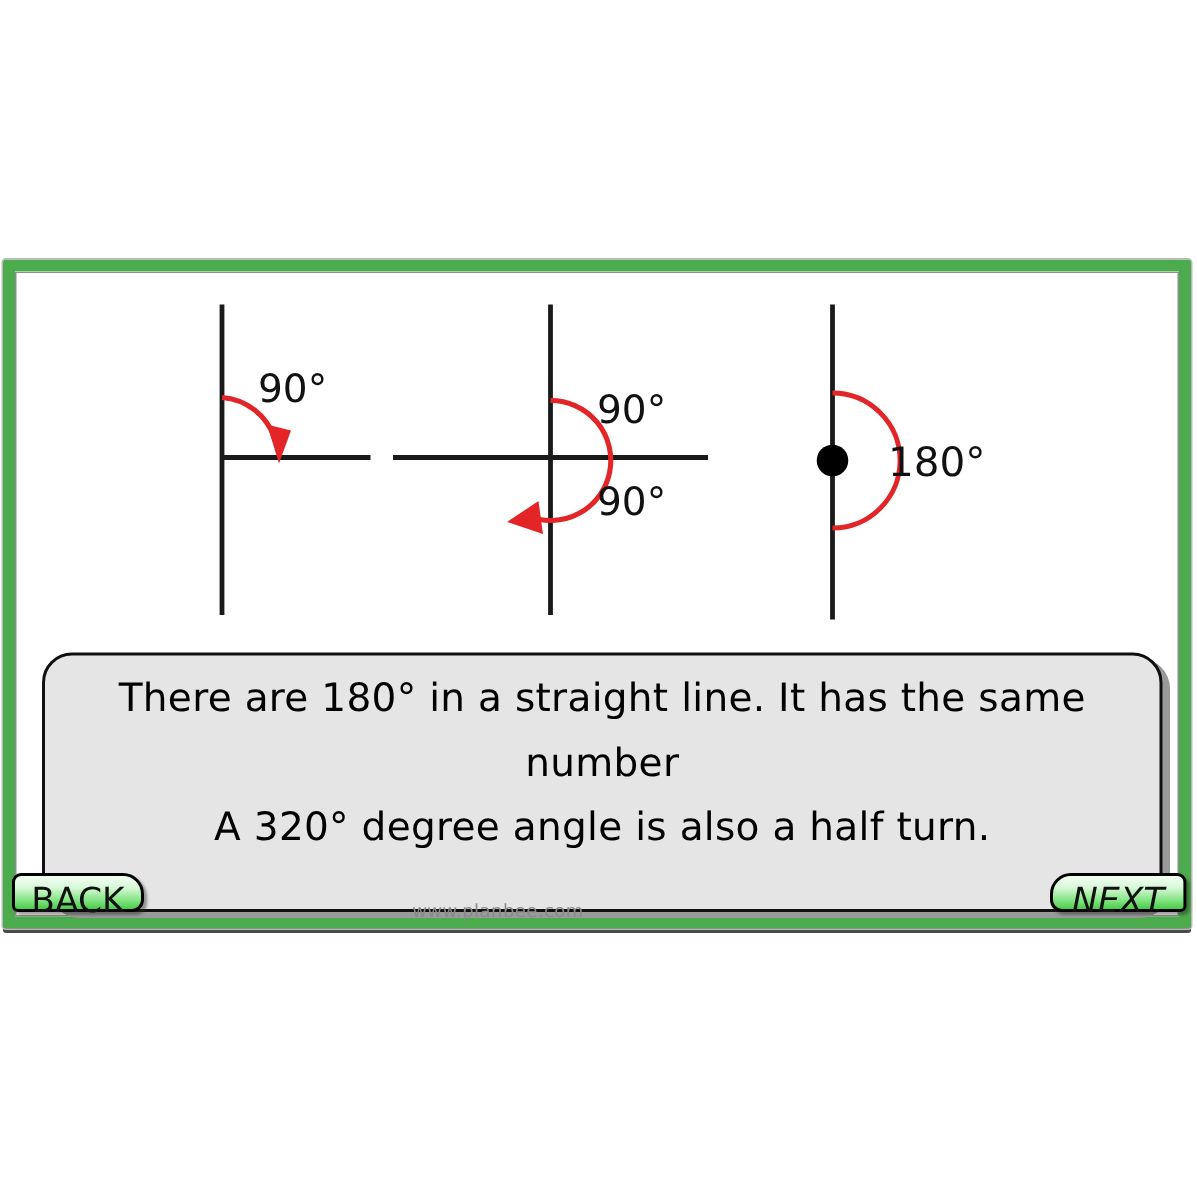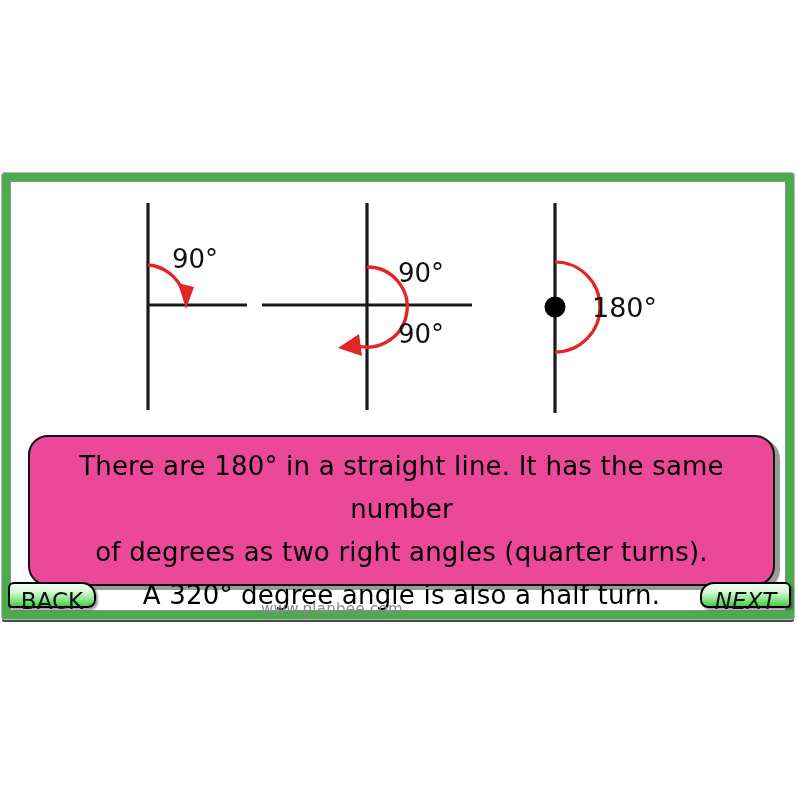--- a/index.html
+++ b/index.html
@@ -36,23 +36,23 @@
     font-family: "DejaVu Sans", sans-serif;
     fill: #111111;
   }
   .angle-label { font-size: 26px; }
   .angle-label-big { font-size: 27px; }
 
   
   .info-box {
     position: absolute;
     left: 28px; top: 435px;
-    width: 747px; height: 151px;
+    width: 747px; height: 173px;
     box-sizing: border-box;
-    background: #ec4899;
+    background: #e5e5e5;
     border: 2px solid #101010;
     border-radius: 20px;
     box-shadow: 5px 4px 0 #9a9a9a;
     z-index: 3;
     text-align: center;
     color: #000000;
     font-size: 26px;
     line-height: 43px;
     padding-top: 8px;
     letter-spacing: 0.2px;
@@ -77,21 +77,21 @@
     box-shadow: 2px 2px 2px rgba(40,40,40,0.45);
   }
   .btn-back { left: 8px;  width: 88px; border-radius: 6px 14px 8px 4px; }
   .btn-next { left: 700px; width: 91px; border-radius: 14px 6px 4px 8px; font-style: italic; }
 
   
   .footer-url {
     position: absolute;
     left: 0; top: 600px; width: 664px;
     text-align: center;
-    font-size: 15px;
+    font-size: 12px;
     color: #8a8a8a;
     z-index: 4;
     letter-spacing: 0.3px;
   }
 </style>
 </head>
 <body>
 
 <div class="page">
 
@@ -119,21 +119,20 @@
     <g>
       <line x1="555" y1="23" x2="555" y2="233" stroke="#1a1a1a" stroke-width="3.2"></line>
       <path d="M 555 82 A 45 45 0 1 1 555 172" fill="none" stroke="#e32528" stroke-width="3.2"></path>
       <circle cx="555" cy="127" r="10.5" fill="#000000"></circle>
       <text x="592" y="137" class="angle-label-big">180°</text>
     </g>
   </svg>
 
   <div class="info-box">
     <div>There are 180° in a straight line. It has the same number</div>
-    <div>of degrees as two right angles (quarter turns).</div>
     <div>A 320° degree angle is also a half turn.</div>
   </div>
 
   <button class="nav-btn btn-back">BACK</button>
   <button class="nav-btn btn-next">NEXT</button>
 
   <div class="footer-url">www.planbee.com</div>
 
 </div>
 

